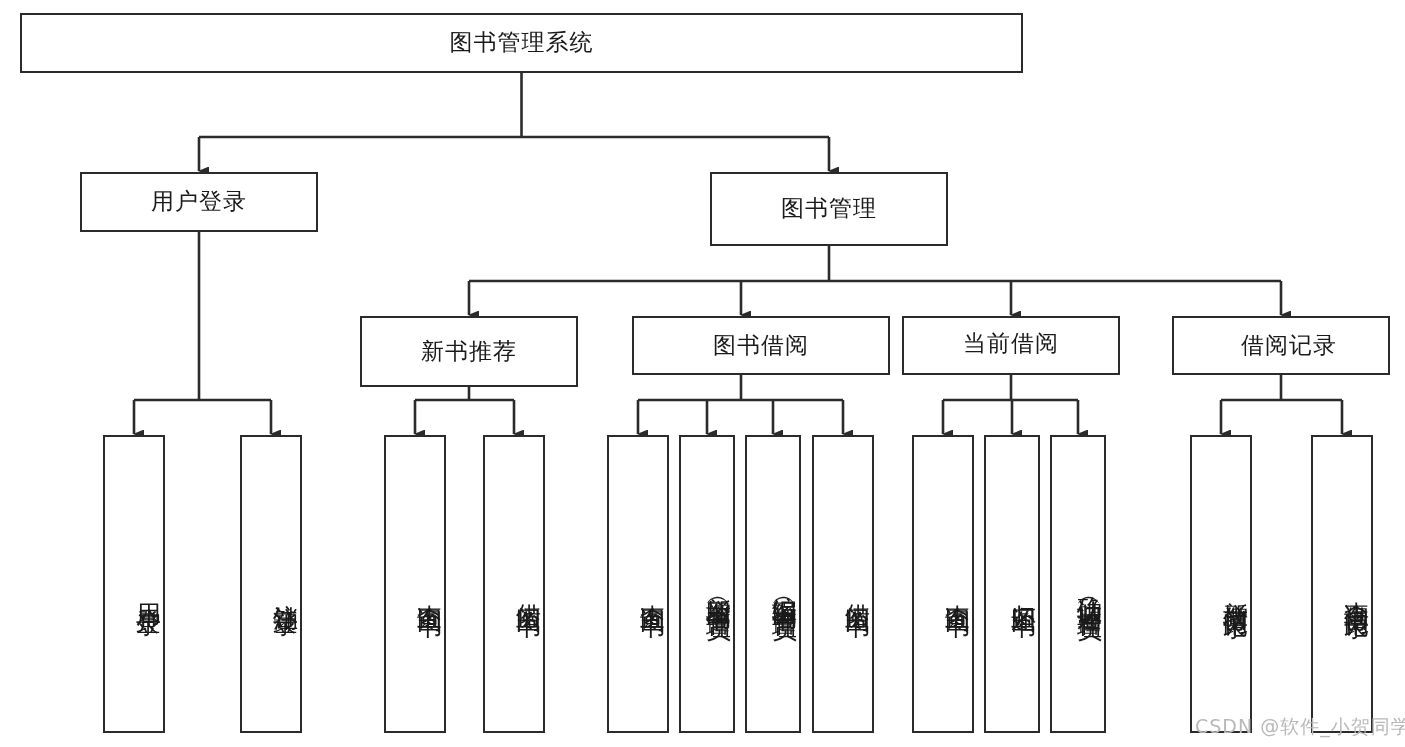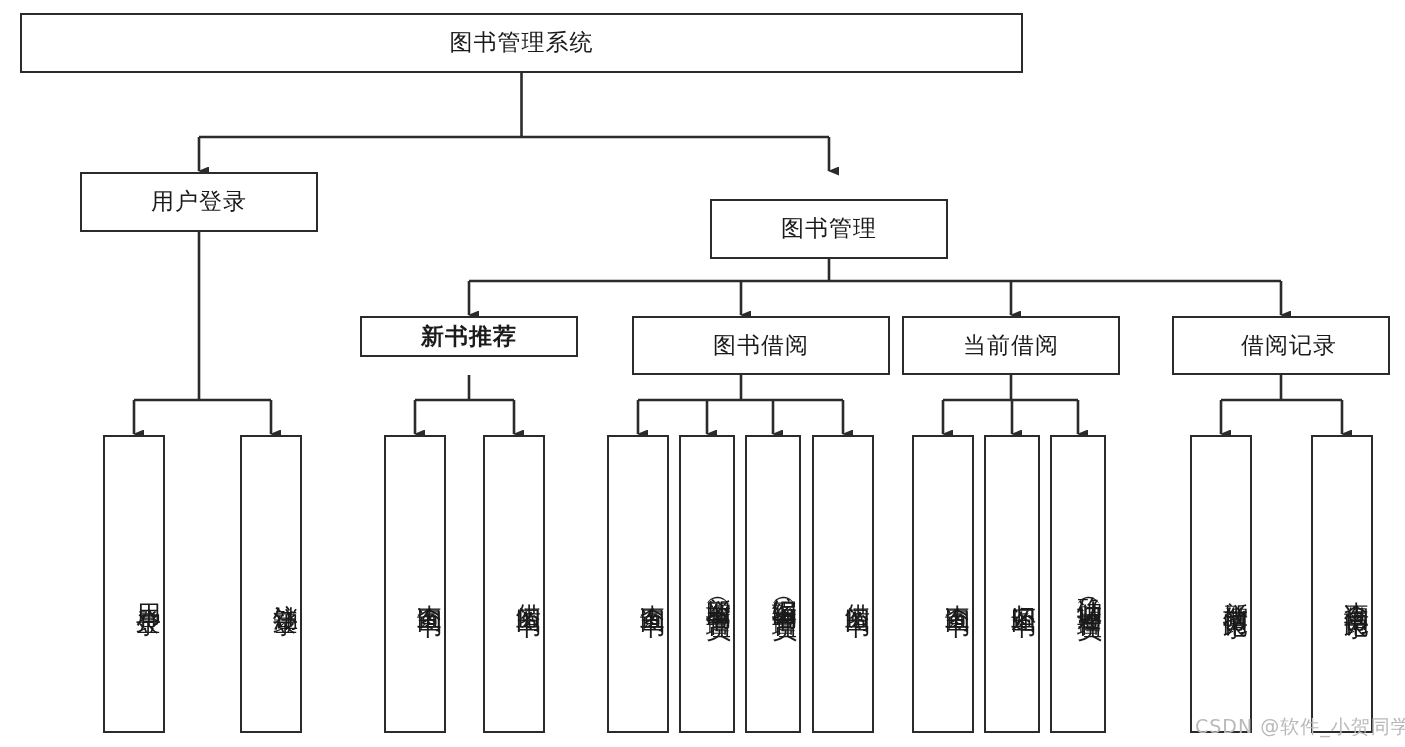--- a/index.html
+++ b/index.html
@@ -116,30 +116,30 @@
       </g>
   </svg>
 
   <div id="nodes-layer">
       <div class="node root" style="left: 20px; top: 13px; width: 1003px; height: 60px;">
         <span class="nlabel">图书管理系统</span>
       </div>
       <div class="node horiz" style="left: 80px; top: 172px; width: 238px; height: 60px;">
         <span class="nlabel">用户登录</span>
       </div>
-      <div class="node horiz" style="left: 710px; top: 172px; width: 238px; height: 60px; margin-top: 27px;">
+      <div class="node horiz" style="left: 710px; top: 172px; width: 238px; height: 74px;">
         <span class="nlabel">图书管理</span>
       </div>
-      <div class="node horiz" style="left: 360px; top: 316px; width: 218px; height: 41px; font-weight: bold;">
+      <div class="node horiz" style="left: 360px; top: 316px; width: 218px; height: 71px;">
         <span class="nlabel">新书推荐</span>
       </div>
       <div class="node horiz" style="left: 632px; top: 316px; width: 258px; height: 59px;">
         <span class="nlabel">图书借阅</span>
       </div>
-      <div class="node horiz" style="left: 902px; top: 316px; width: 218px; height: 59px;">
+      <div class="node horiz" style="left: 902px; top: 316px; width: 218px; height: 59px; font-family: Liberation Mono, monospace;">
         <span class="nlabel">当前借阅</span>
       </div>
       <div class="node horiz" style="left: 1172px; top: 316px; width: 218px; height: 59px; padding-left: 16px;">
         <span class="nlabel">借阅记录</span>
       </div>
       <div class="node vert" style="left: 103px; top: 435px; width: 62px; height: 298px;">
         <span class="nlabel">用户登录</span>
       </div>
       <div class="node vert" style="left: 240px; top: 435px; width: 62px; height: 298px;">
         <span class="nlabel">注销登录</span>

